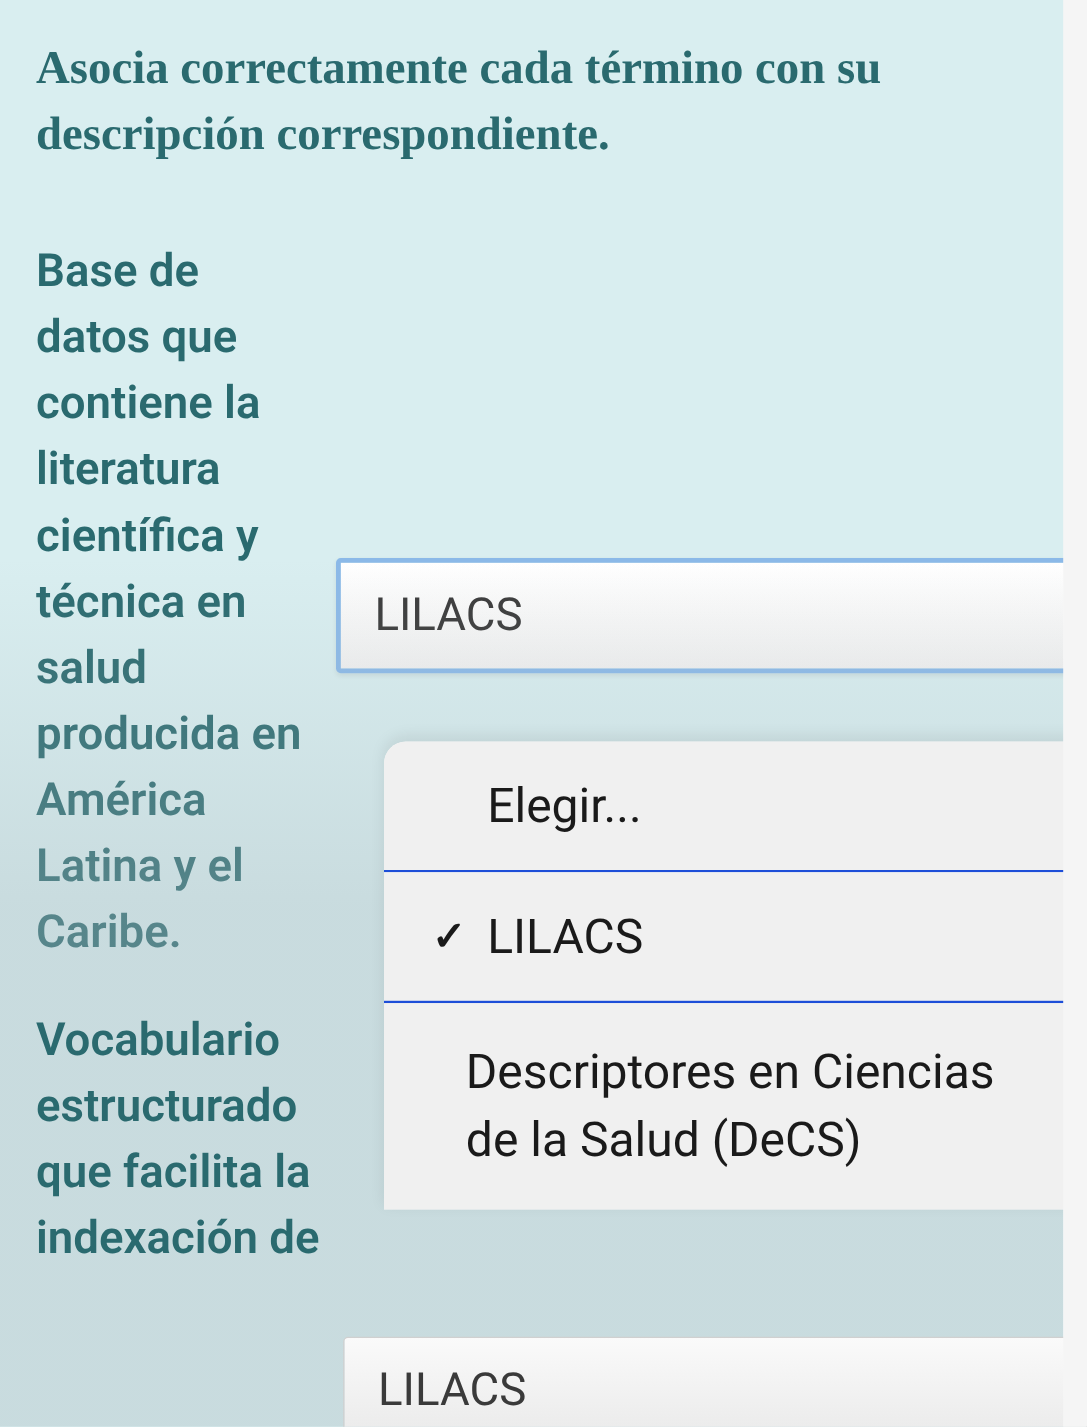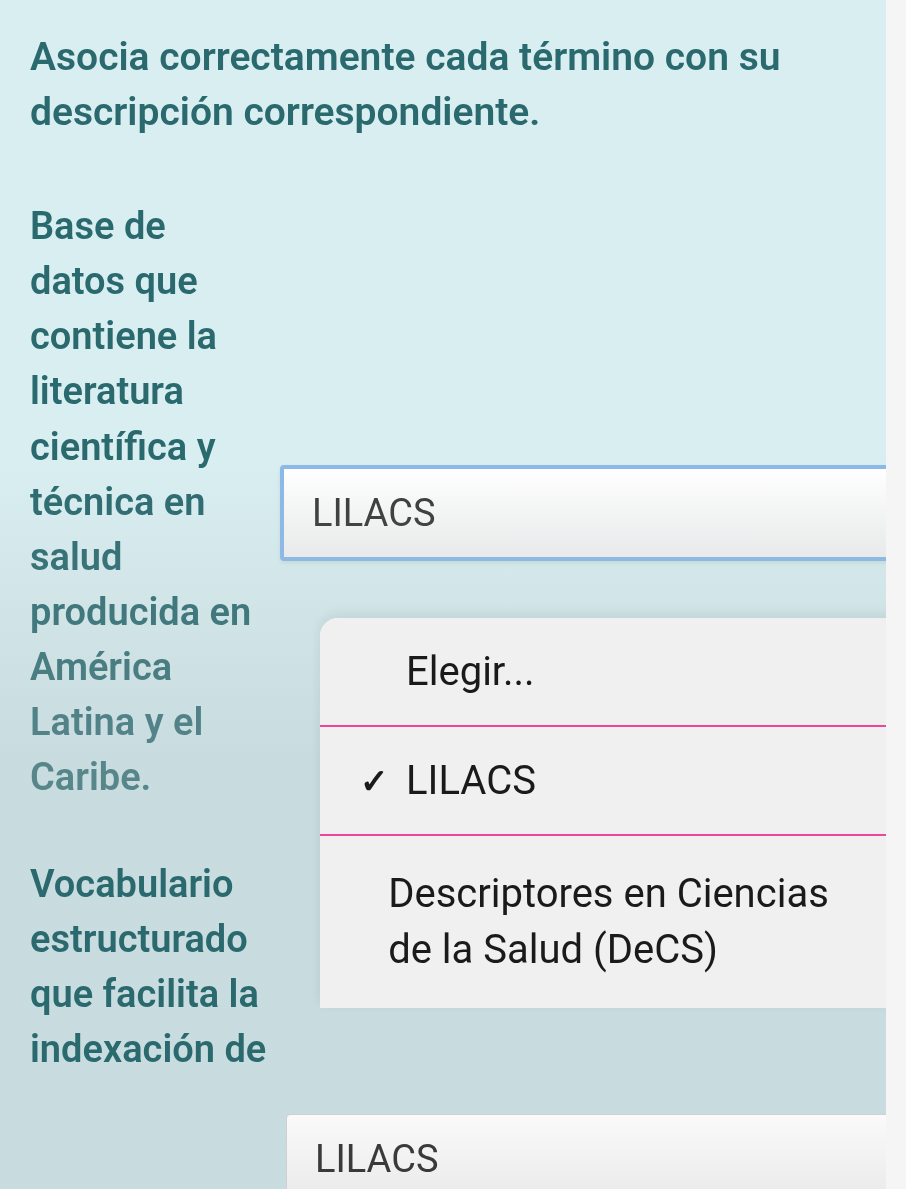--- a/index.html
+++ b/index.html
@@ -28,20 +28,21 @@
       width: 20px;
       height: 1189px;
       background: #f5f5f5;
     }
     .instruction {
       color: #2a6a6f;
       font-size: 39px;
       font-weight: 600;
       padding: 30px 30px 0 30px;
       line-height: 1.4;
+      font-family: Liberation Serif, serif;
     }
     .question-row {
       display: flex;
       align-items: flex-start;
       padding: 60px 0 0 30px;
     }
     .question-label {
       color: #2a6a6f;
       font-size: 38px;
       font-weight: 600;
@@ -67,37 +68,36 @@
     }
     .second-label {
       position: absolute;
       left: 30px;
       top: 840px;
       color: #2a6a6f;
       font-size: 38px;
       font-weight: 600;
       width: 240px;
       line-height: 1.45;
-      margin-top: 17px;
     }
     .dropdown-menu {
       position: absolute;
       left: 320px;
       top: 618px;
       width: 586px;
       background: #f5f5f5;
       border-radius: 18px 0 0 0;
       box-shadow: 0 -4px 12px rgba(0,0,0,0.08);
       overflow: hidden;
     }
     .dropdown-item {
       padding: 30px 40px;
       font-size: 40px;
       color: #1a1a1a;
-      border-bottom: 2px solid #ec4899;
+      border-bottom: 2px solid #1d4ed8;
       display: flex;
       align-items: center;
       background: #f0f0f0;
     }
     .dropdown-item:first-child {
       border-radius: 18px 0 0 0;
     }
     .dropdown-item.multiline {
       line-height: 1.4;
       border-bottom: none;

